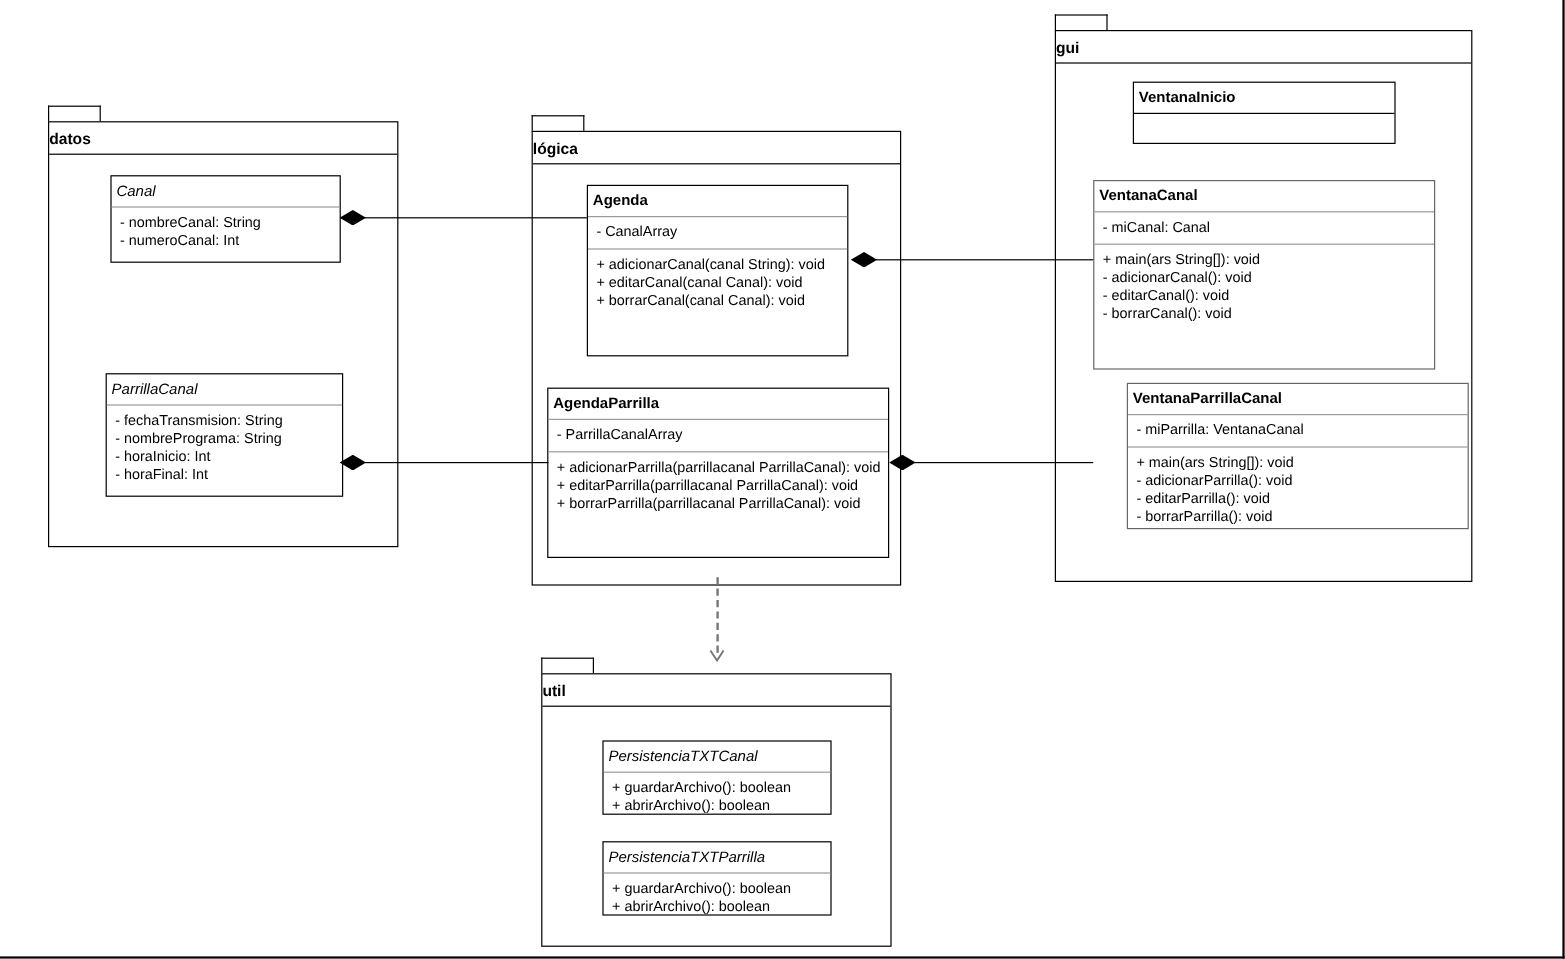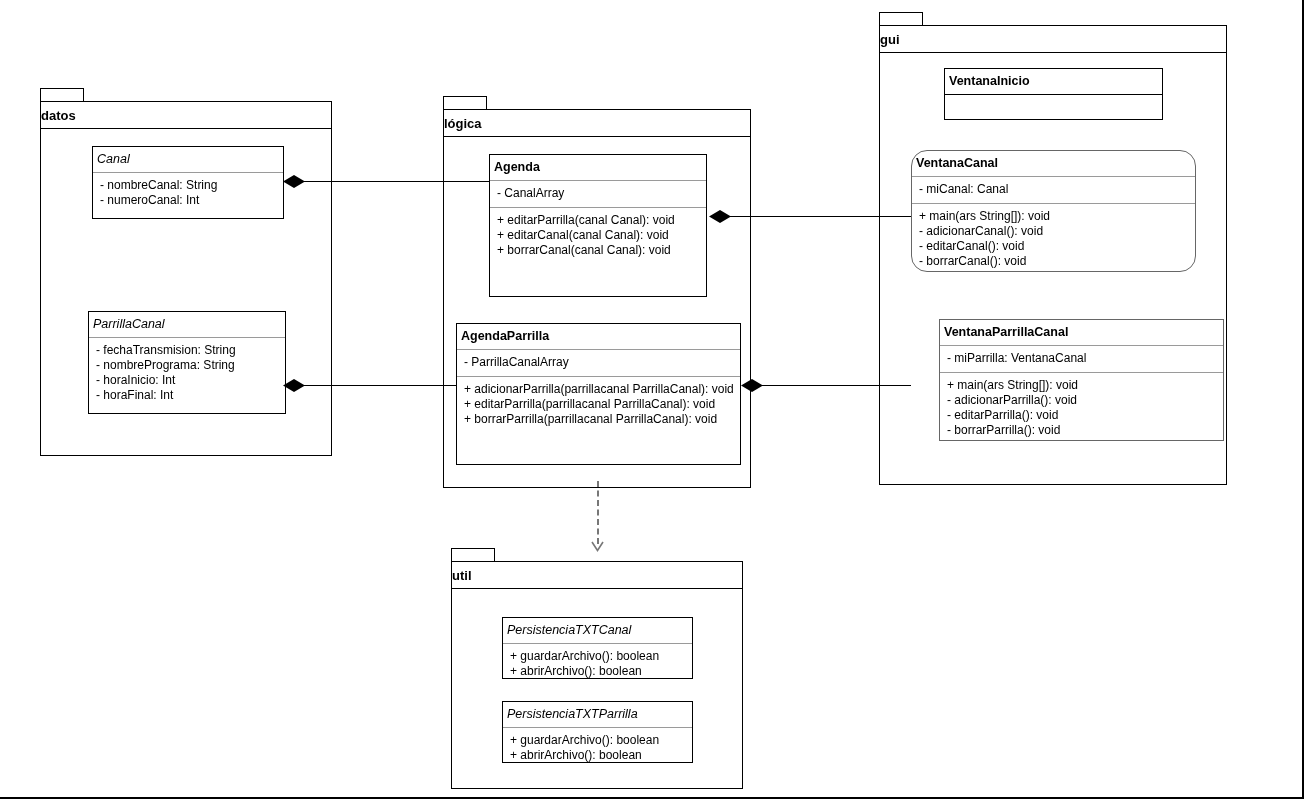--- a/index.html
+++ b/index.html
@@ -159,21 +159,21 @@
     </div>
 
     <div class="umlclass" style="left:46px; top:58px; width:218px; height:143px;">
       <div class="cls-name">Agenda</div>
       <div class="cls-sep"></div>
       <div class="cls-compartment">
         <div class="cls-line">- CanalArray</div>
       </div>
       <div class="cls-sep"></div>
       <div class="cls-compartment">
-        <div class="cls-line">+ editarParrilla(canal Canal): void</div>
+        <div class="cls-line">+ adicionarCanal(canal String): void</div>
         <div class="cls-line">+ editarCanal(canal Canal): void</div>
         <div class="cls-line">+ borrarCanal(canal Canal): void</div>
       </div>
     </div>
 
     <div class="umlclass" style="left:13px; top:227px; width:285px; height:142px;">
       <div class="cls-name">AgendaParrilla</div>
       <div class="cls-sep"></div>
       <div class="cls-compartment">
         <div class="cls-line">- ParrillaCanalArray</div>
@@ -192,21 +192,21 @@
     <div class="package-body">
       <div class="package-title">gui</div>
     </div>
 
     <div class="umlclass" style="left:65px; top:56px; width:219px; height:52px;">
       <div class="cls-name">VentanaInicio</div>
       <div class="cls-sep dark"></div>
       <div class="cls-compartment" style="height:25px;"></div>
     </div>
 
-    <div class="umlclass gray" style="left:32px; top:138px; width:285px; height:122px;border-radius:16px;">
+    <div class="umlclass gray" style="left:32px; top:138px; width:285px; height:158px;">
       <div class="cls-name">VentanaCanal</div>
       <div class="cls-sep"></div>
       <div class="cls-compartment">
         <div class="cls-line">- miCanal: Canal</div>
       </div>
       <div class="cls-sep"></div>
       <div class="cls-compartment">
         <div class="cls-line">+ main(ars String[]): void</div>
         <div class="cls-line">- adicionarCanal(): void</div>
         <div class="cls-line">- editarCanal(): void</div>

